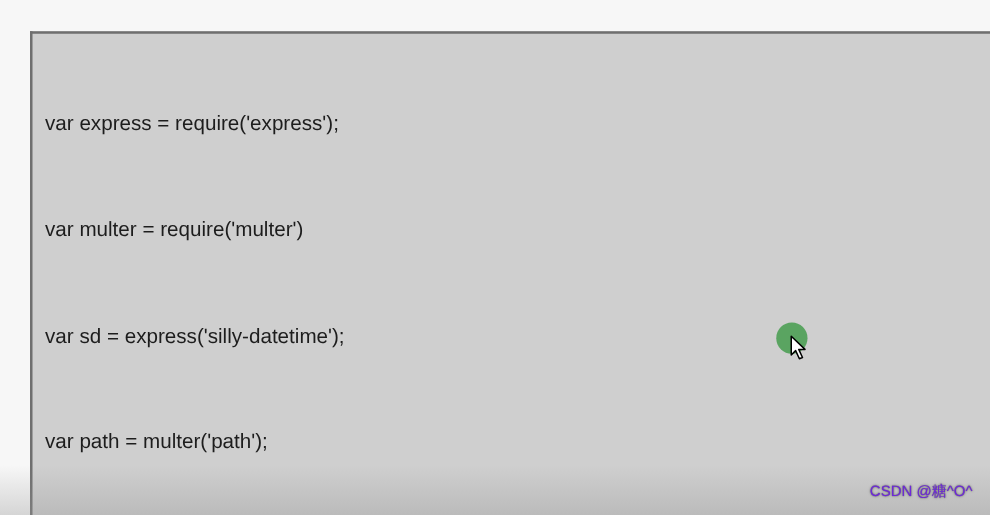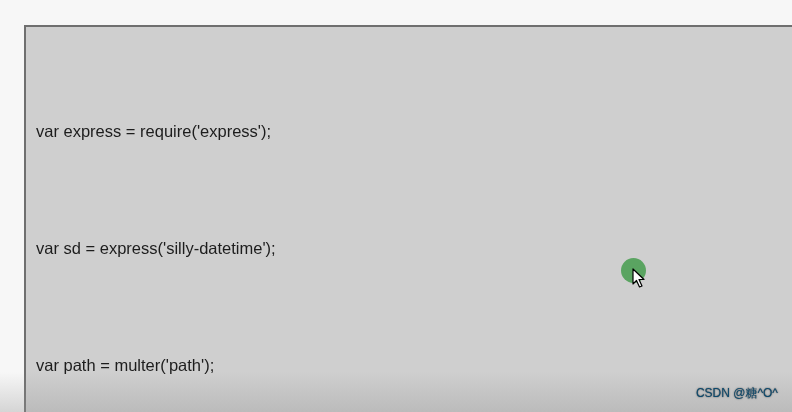--- a/index.html
+++ b/index.html
@@ -19,21 +19,21 @@
       box-sizing: border-box;
     }
     .code {
       position: absolute;
       left: 10px; top: 2px;
       font-size: 16.5px;
       color: #1d1d1d;
       line-height: 28.2px;
       white-space: pre;
     }
-    .line { height: 28.2px; margin-top: 32px; }
+    .line { height: 28.2px; }
     .bottom-fade {
       position: absolute; left: 0; bottom: 0;
       width: 792px; height: 40px;
       background: linear-gradient(to bottom, rgba(200,200,200,0) 0%, rgba(150,150,150,0.35) 100%);
       pointer-events: none;
     }
     .cursor-dot {
       position: absolute;
       left: 621px; top: 258px;
       width: 25px; height: 25px;
@@ -42,30 +42,31 @@
     }
     .cursor-arrow {
       position: absolute;
       left: 632px; top: 268px;
       width: 14px; height: 20px;
     }
     .watermark {
       position: absolute;
       right: 14px; bottom: 10px;
       font-size: 12px;
-      color: #0c4a6e;
+      color: #6d28d9;
       text-shadow: 0 0 2px #777, 0 0 1px #555;
     }
   </style>
 </head>
 <body>
 
 <div class="slide">
   <div class="code">
     <div class="line">var express = require('express');</div>
+    <div class="line">var multer = require('multer')</div>
     <div class="line">var sd = express('silly-datetime');</div>
     <div class="line">var path = multer('path');</div>
     
     
     
     
     
     
     
     

